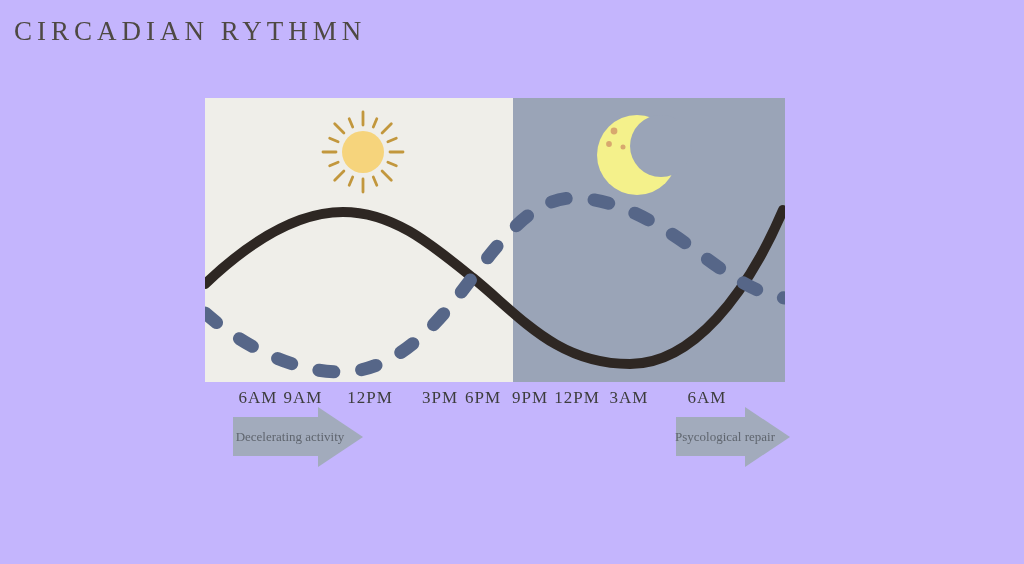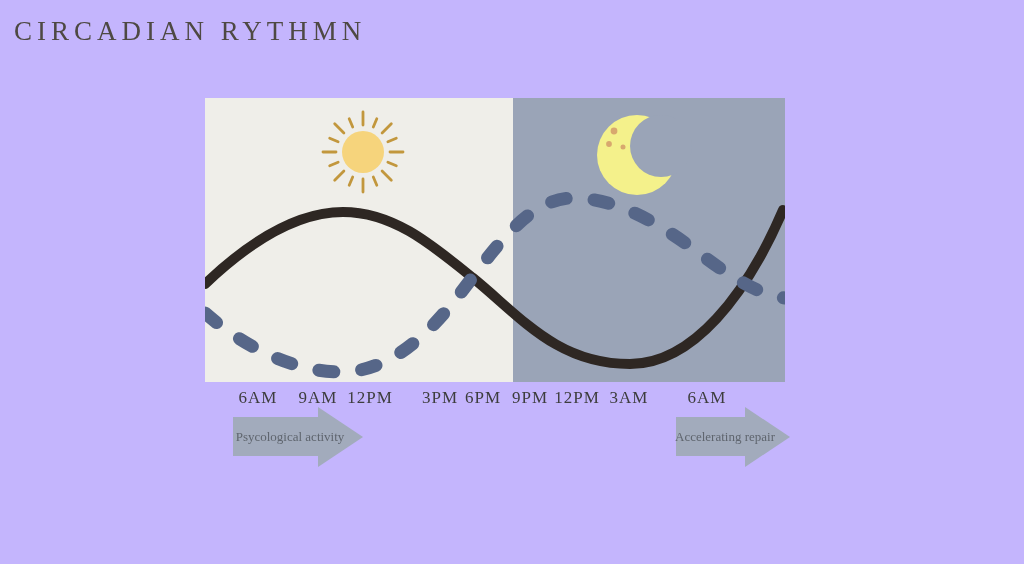--- a/index.html
+++ b/index.html
@@ -80,41 +80,41 @@
       </g>
 
       <path fill="none" stroke="#2e2723" stroke-width="10" stroke-linecap="round" d="M0,186 C40,148 88,114 138,114 C188,114 226,146 268,180 C316,219 352,266 425,266 C488,266 542,196 578,112"></path>
 
       <path fill="none" stroke="#566688" stroke-width="13" stroke-linecap="round" stroke-dasharray="15 28" d="M0,215 C38,248 88,274 136,274 C184,274 222,238 254,197 C286,156 322,100 368,100 C414,100 458,128 498,158 C530,182 558,198 580,200"></path>
     </svg>
   </div>
 
   <div class="time-axis">
     <span class="tick" style="left:258px">6AM</span>
-    <span class="tick" style="left:318px">9AM</span>
+    <span class="tick" style="left:303px">9AM</span>
     <span class="tick" style="left:370px">12PM</span>
     <span class="tick" style="left:440px">3PM</span>
     <span class="tick" style="left:483px">6PM</span>
     <span class="tick" style="left:530px">9PM</span>
     <span class="tick" style="left:577px">12PM</span>
     <span class="tick" style="left:629px">3AM</span>
     <span class="tick" style="left:707px">6AM</span>
   </div>
 
   <div class="phase-row">
 
     <div class="phase-arrow" style="left:233px;width:130px">
       <div class="arrow-body"></div>
       <div class="arrow-head"></div>
-      <span class="phase-label">Psycological activity</span>
+      <span class="phase-label">Decelerating activity</span>
     </div>
 
 
 
     <div class="phase-arrow" style="left:676px;width:114px">
       <div class="arrow-body"></div>
       <div class="arrow-head"></div>
-      <span class="phase-label">Accelerating repair</span>
+      <span class="phase-label">Psycological repair</span>
     </div>
 
   </div>
 
 </div>
 
 </body></html>

